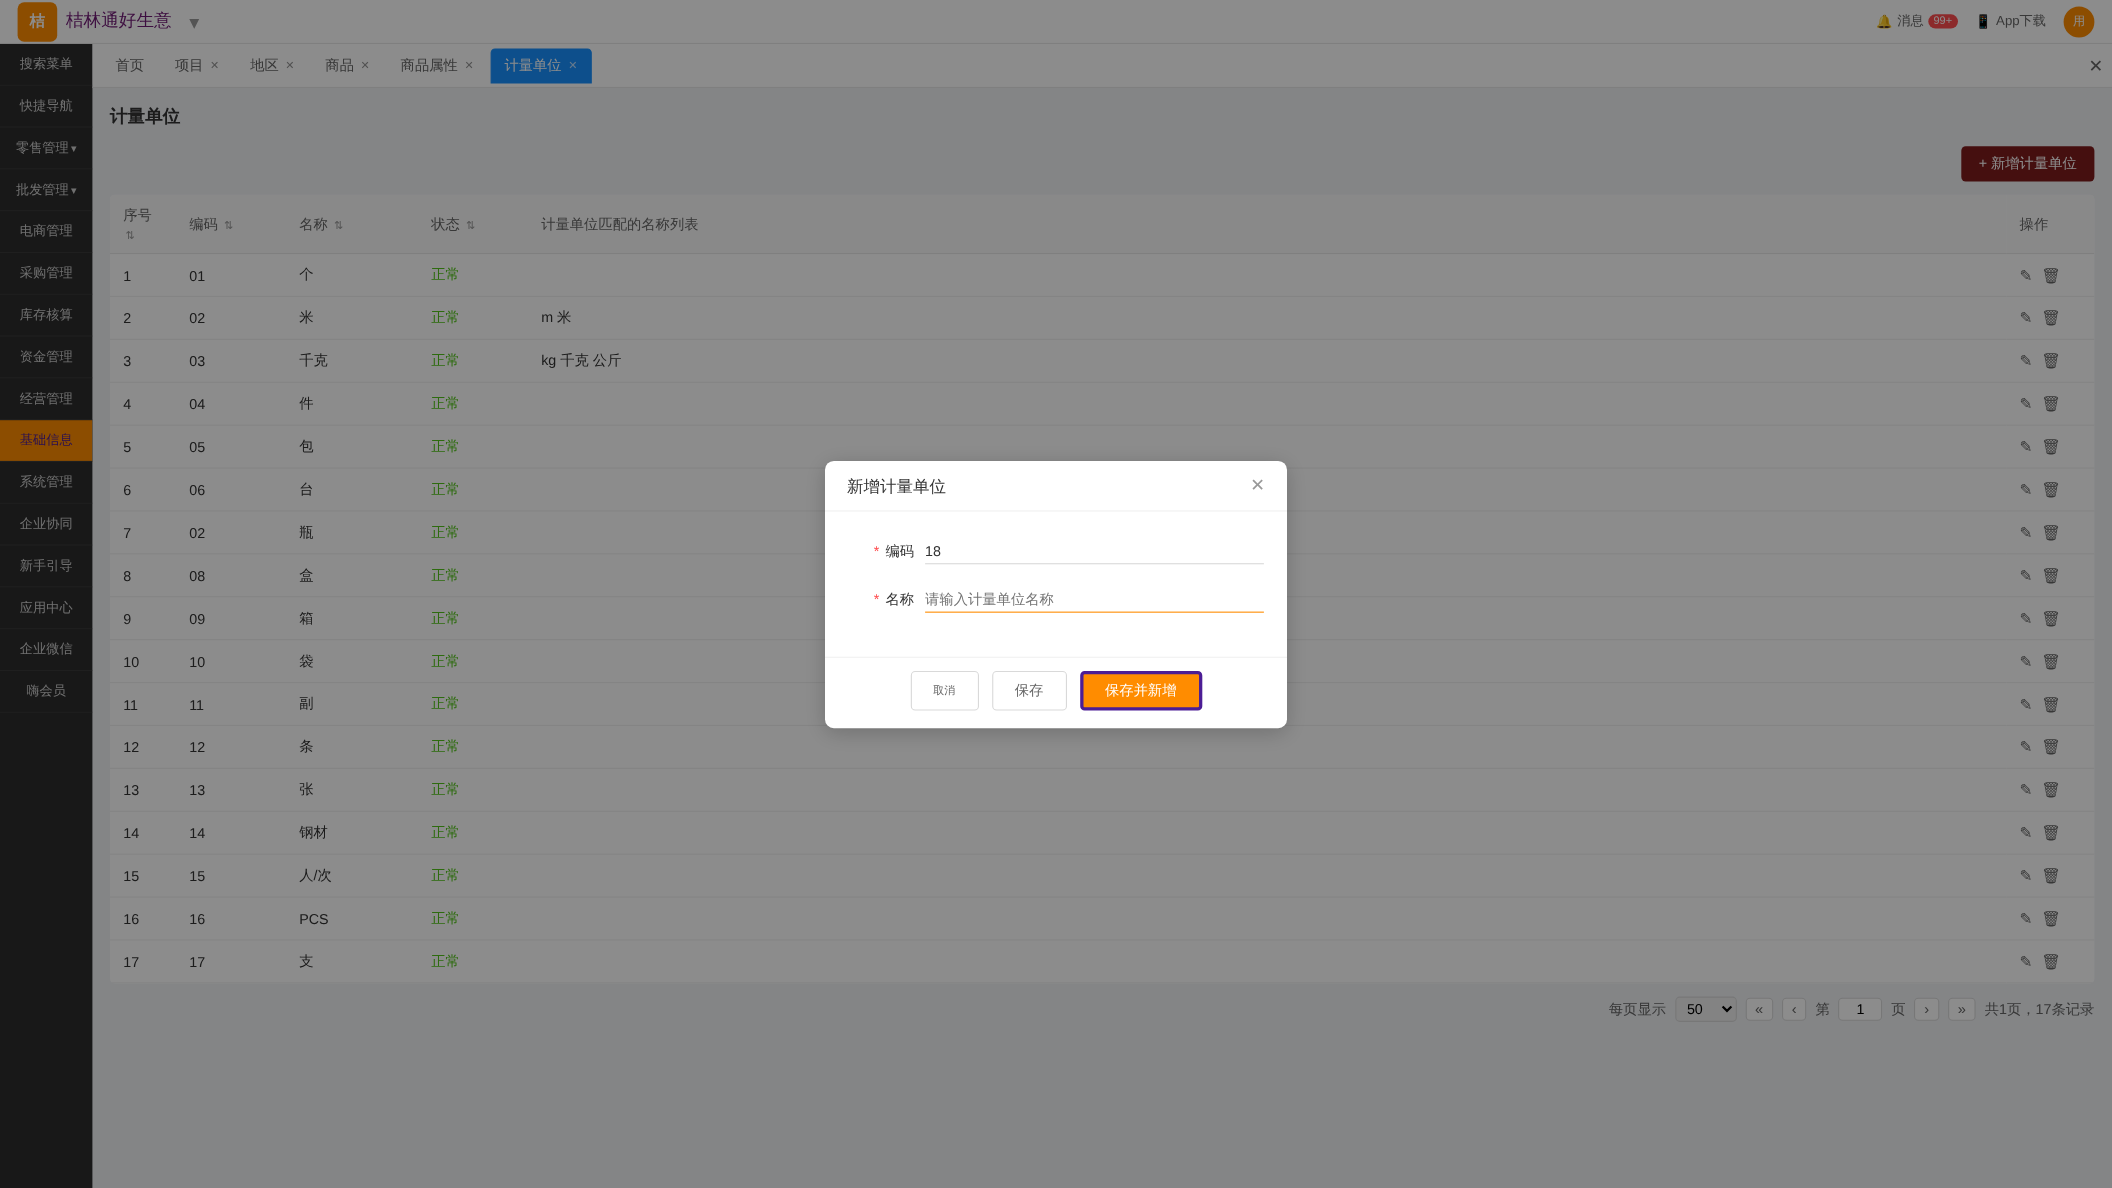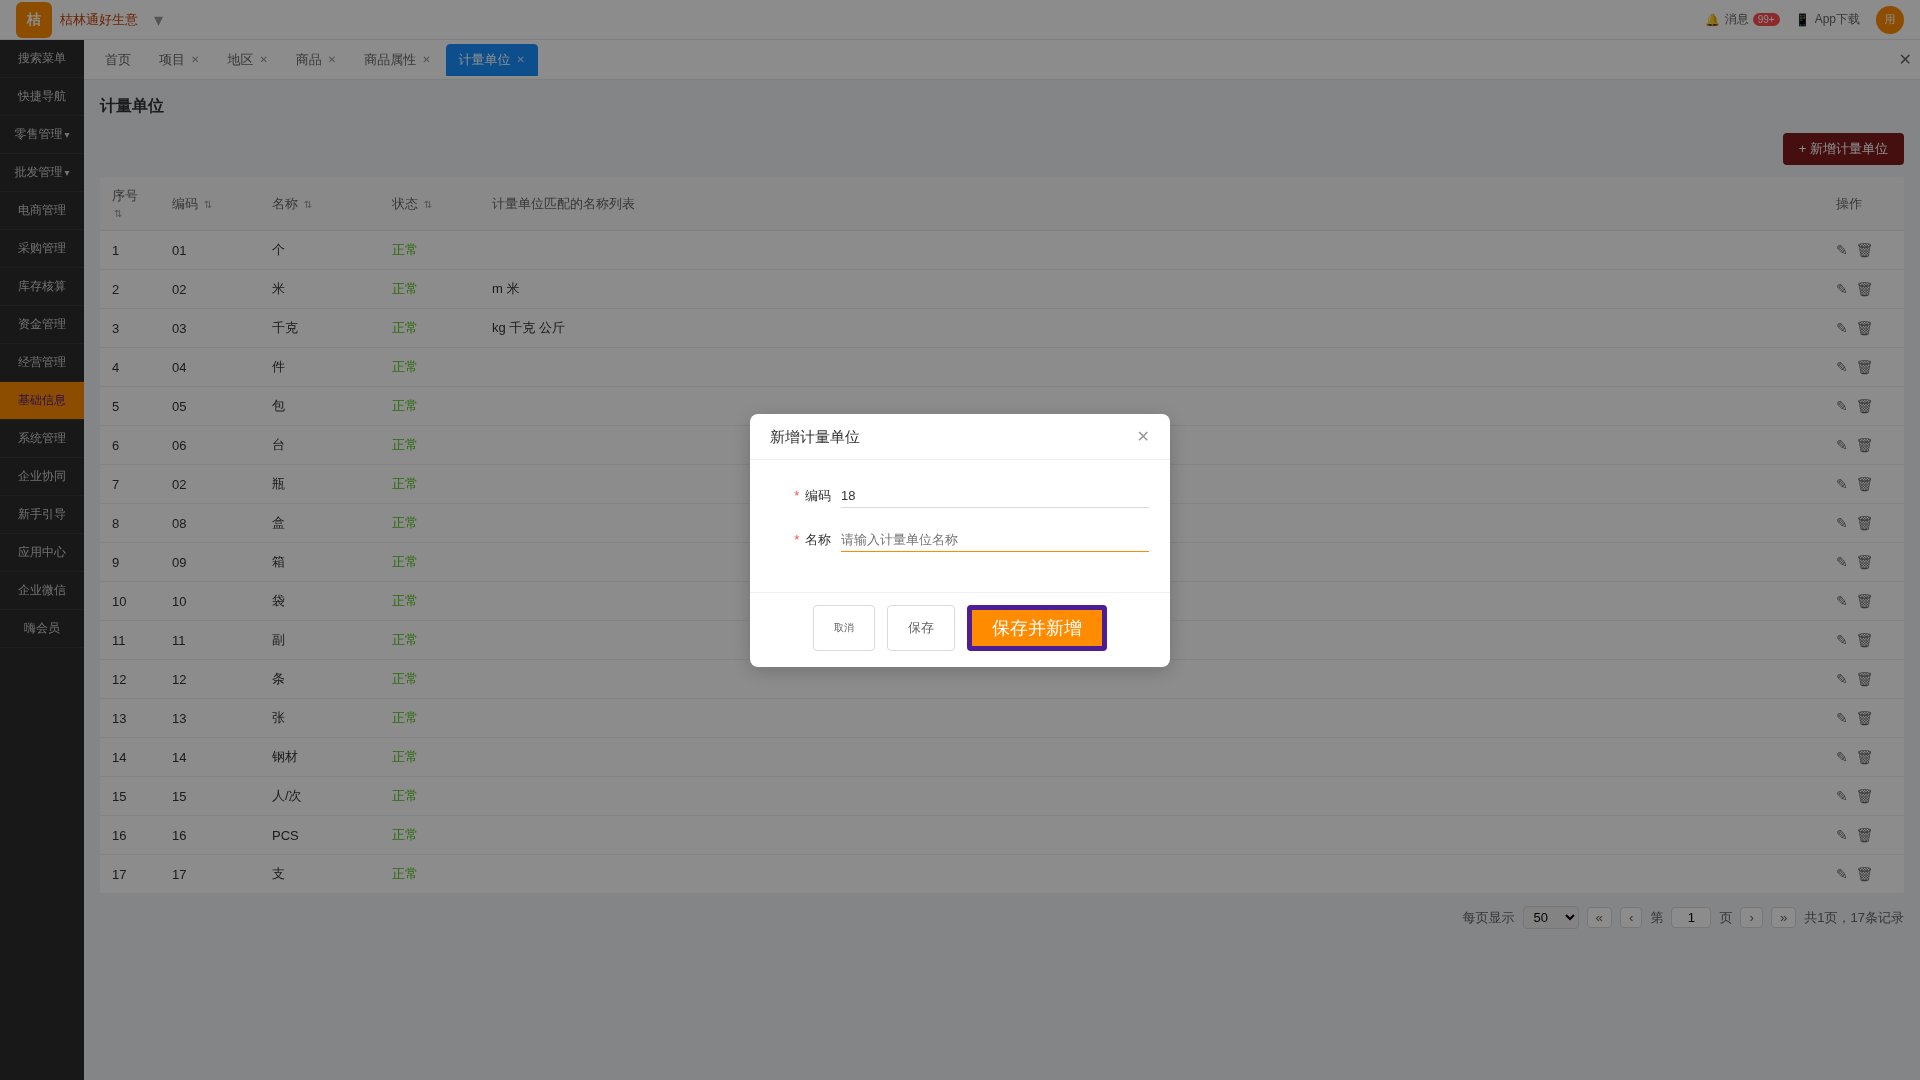--- a/index.html
+++ b/index.html
@@ -26,21 +26,21 @@
       height: 36px;
       background: #ff8c00;
       border-radius: 6px;
       display: flex;
       align-items: center;
       justify-content: center;
       color: white;
       font-weight: bold;
       font-size: 14px;
     }
-    .logo-text { font-size: 13px; color: #c2410c; }
+    .logo-text { font-size: 16px; color: #701a75; }
     .header-right {
       display: flex;
       align-items: center;
       gap: 16px;
     }
     .header-btn {
       display: flex;
       align-items: center;
       gap: 4px;
       color: #666;
@@ -336,25 +336,25 @@
       background: #fff;
       color: #666;
       padding: 6px 20px;
       border-radius: 4px;
       cursor: pointer;
       font-size: 13px;
     }
     .btn-save-new {
       background: #ff8c00;
       color: #fff;
-      border: 5px solid #4c1d95;
+      border: 3px solid #4c1d95;
       padding: 6px 20px;
       border-radius: 4px;
       cursor: pointer;
-      font-size: 18px;
+      font-size: 13px;
     }
 
     .col-seq { width: 60px; }
     .col-code { width: 100px; }
     .col-name { width: 120px; }
     .col-status { width: 100px; }
     .col-match { }
     .col-action { width: 80px; text-align: center; }
   </style>
 </head>

